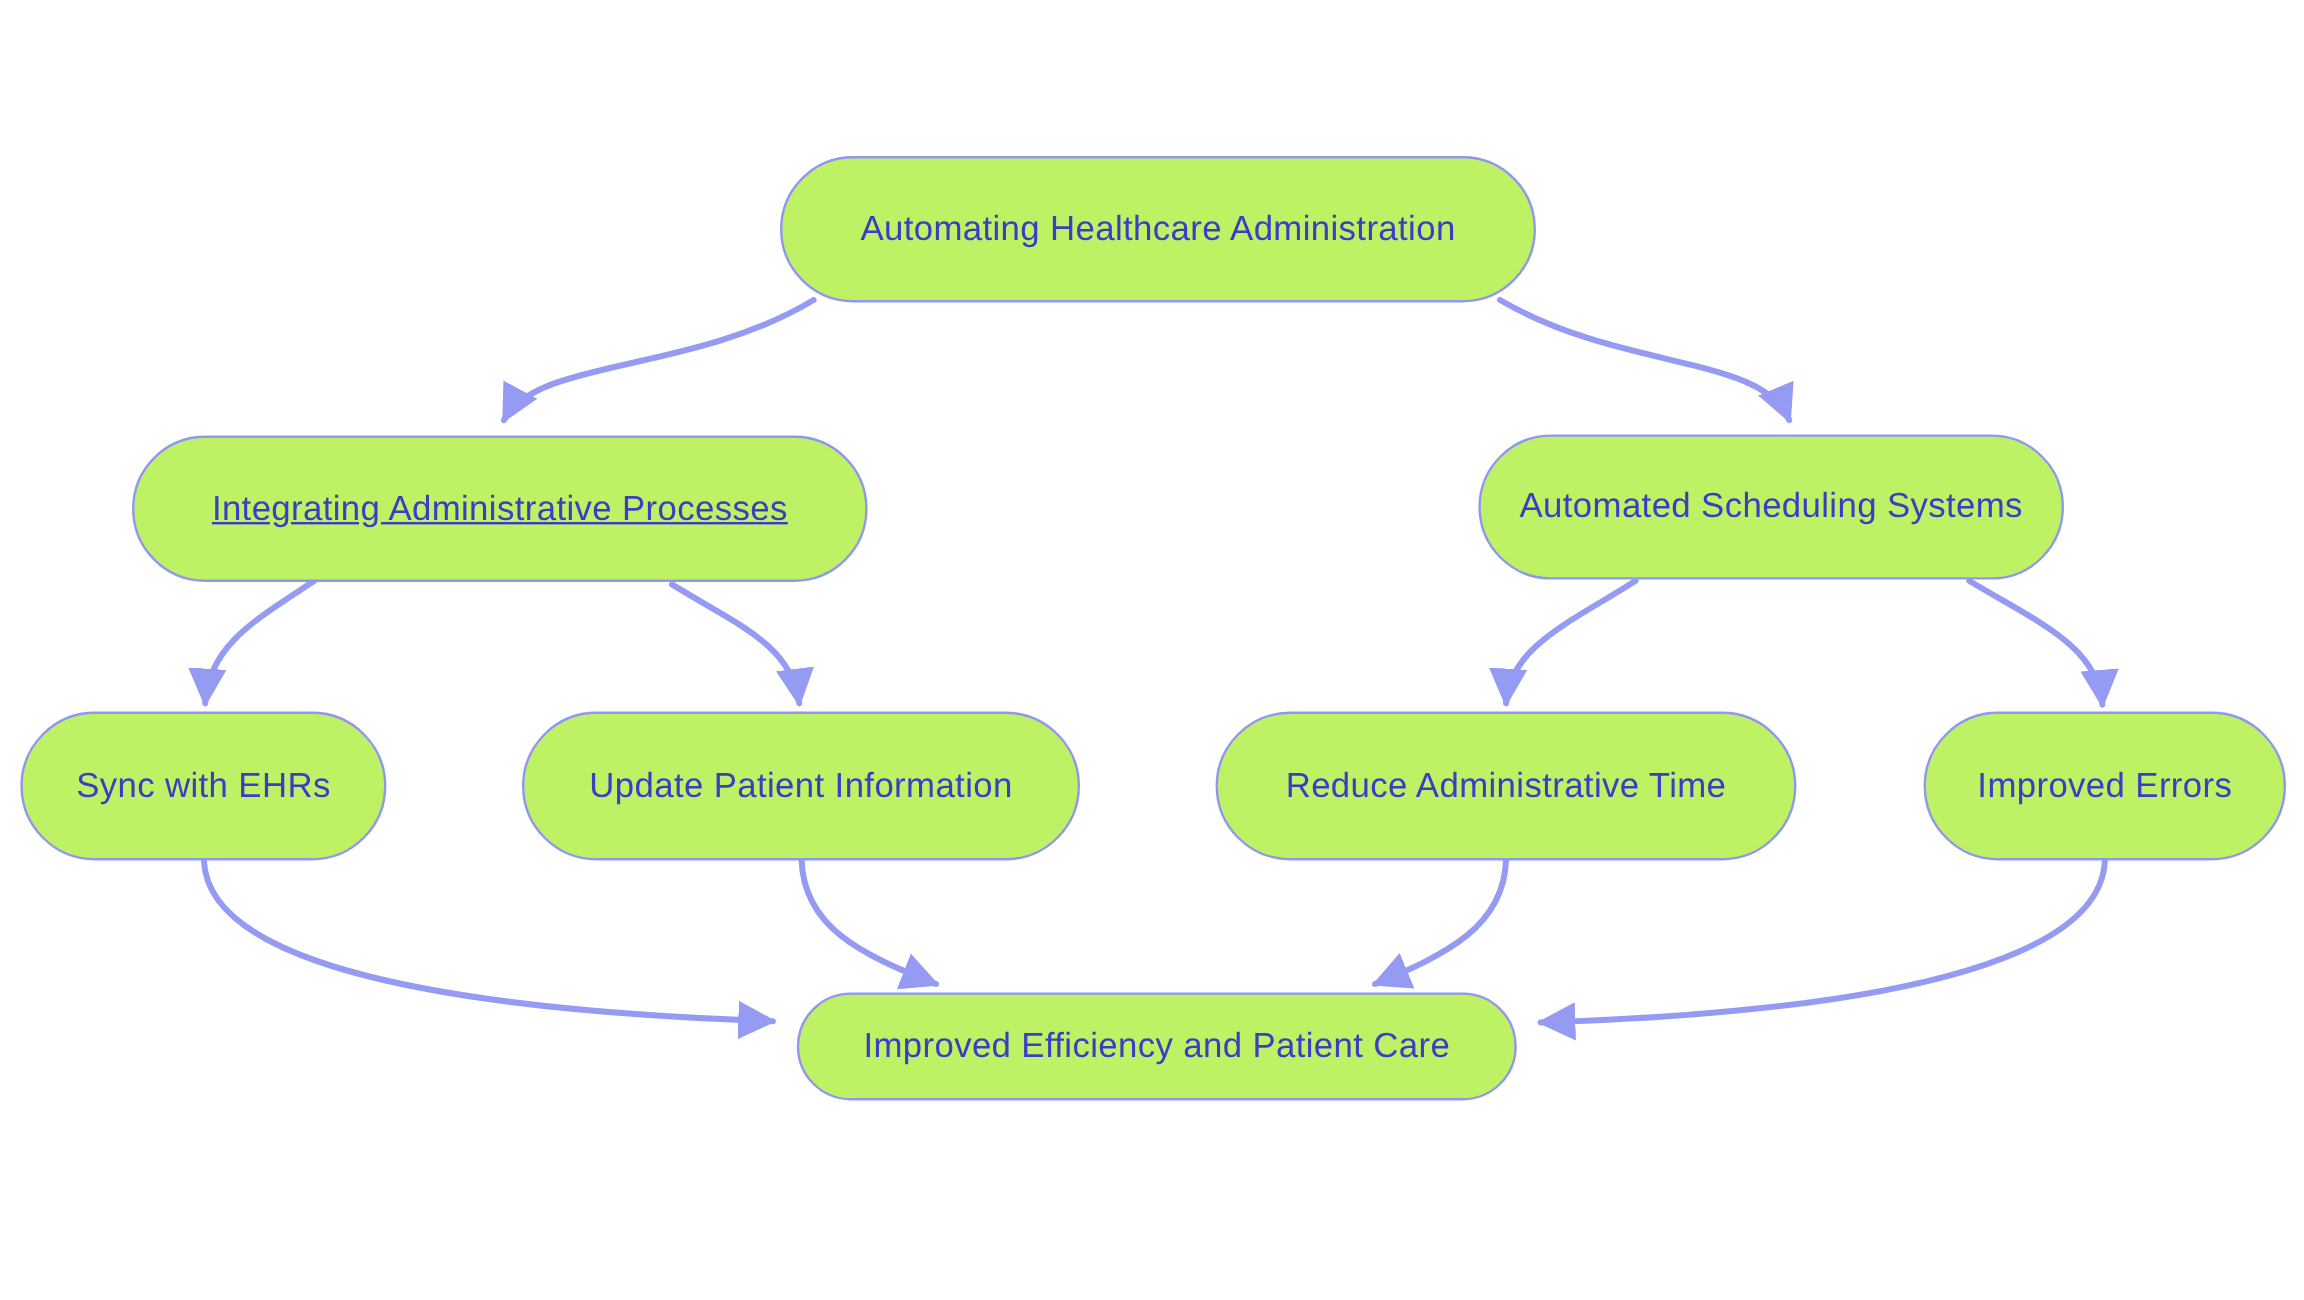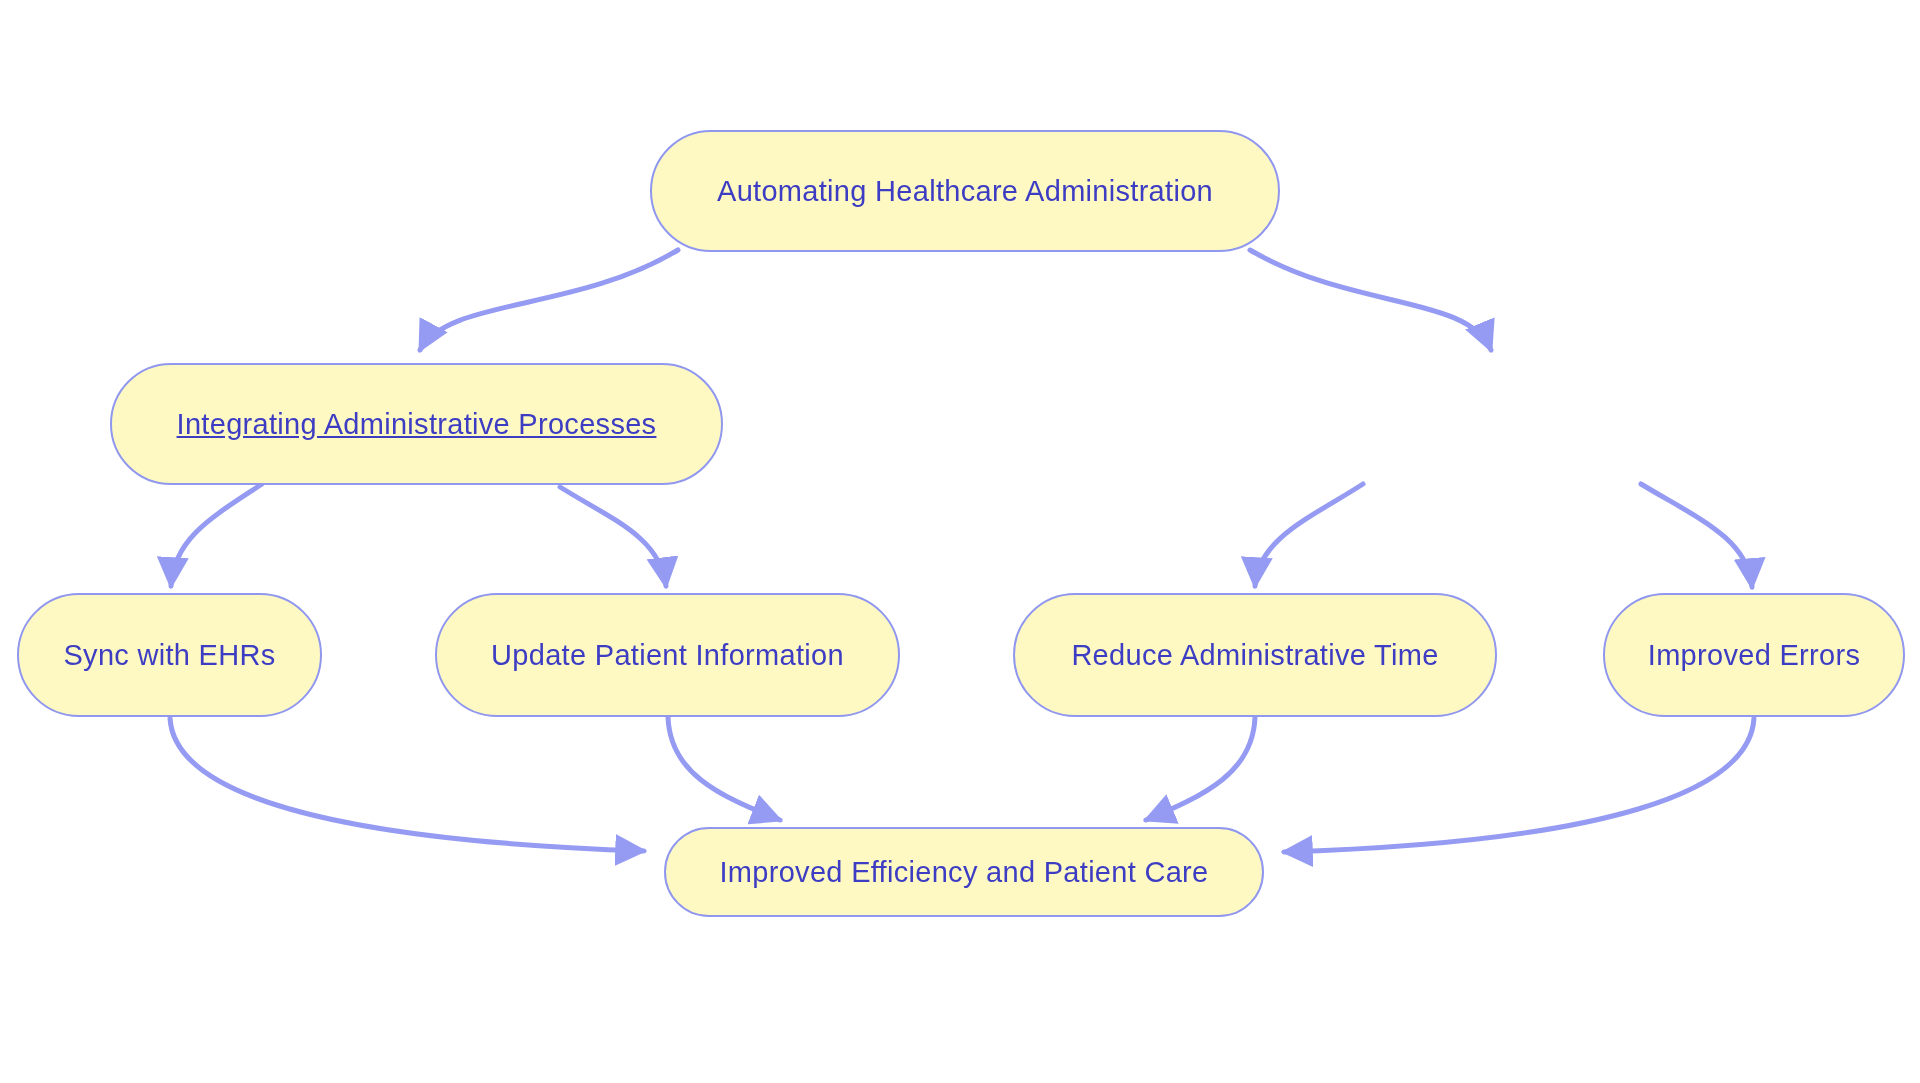--- a/index.html
+++ b/index.html
@@ -24,21 +24,21 @@
   }
   .edges path.edge {
     fill: none;
     stroke: #959bf2;
     stroke-width: 5;
     stroke-linecap: round;
   }
   .node {
     position: absolute;
     box-sizing: border-box;
-    background: #fef9c3;
+    background: #bef264;
     border: 2px solid #9097ef;
     border-radius: 999px;
     display: flex;
     align-items: center;
     justify-content: center;
     text-align: center;
     color: #3d3dc4;
     font-size: 29px;
     letter-spacing: 0.3px;
     line-height: 1.2;
@@ -79,20 +79,23 @@
   </svg>
 
   <div class="node" id="node-root">
     <span>Automating Healthcare Administration</span>
   </div>
 
   <div class="node" id="node-integrating">
     <span>Integrating Administrative Processes</span>
   </div>
 
+  <div class="node" id="node-scheduling">
+    <span>Automated Scheduling Systems</span>
+  </div>
 
   <div class="node" id="node-update">
     <span>Update Patient Information</span>
   </div>
 
   <div class="node" id="node-sync">
     <span>Sync with EHRs</span>
   </div>
 
   <div class="node" id="node-reduce">

